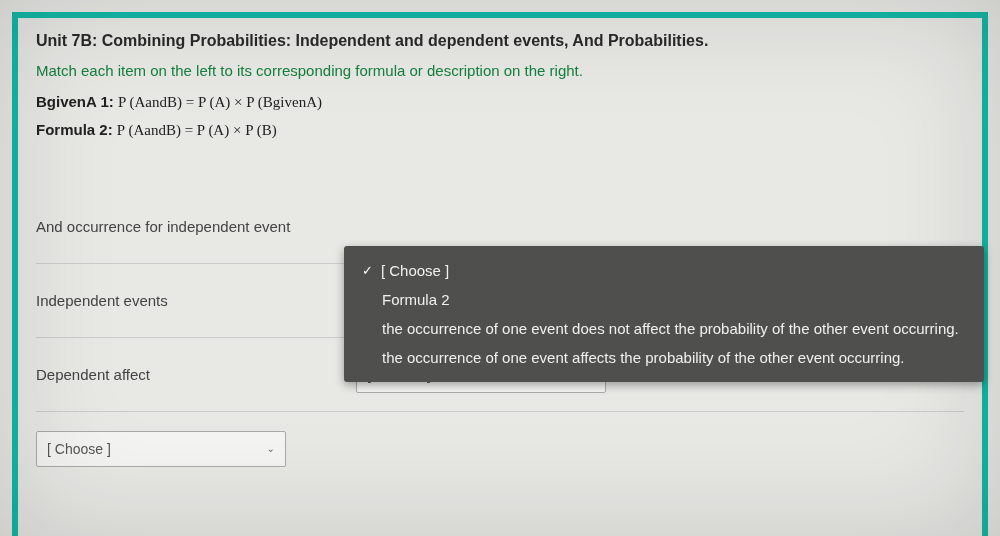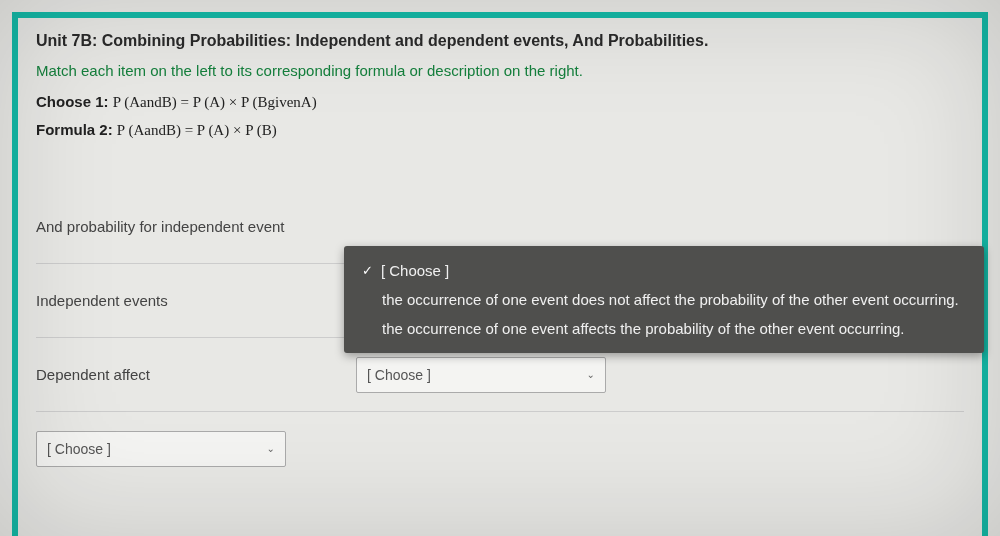--- a/index.html
+++ b/index.html
@@ -114,32 +114,32 @@
     }
   </style>
 </head>
 <body>
 
 <div class="content-box">
   <div class="header-area">
     <div class="unit-title">Unit 7B: Combining Probabilities:  Independent and dependent events, And Probabilities.</div>
     <div class="instruction">Match each item on the left to its corresponding formula or description on the right.</div>
     <div class="formula-line">
-      <span class="formula-label">Choose 1:</span>
+      <span class="formula-label">BgivenA 1:</span>
       <span class="formula-math">P (AandB) = P (A) × P (BgivenA)</span>
     </div>
     <div class="formula-line">
       <span class="formula-label">Formula 2:</span>
       <span class="formula-math">P (AandB) = P (A) × P (B)</span>
     </div>
   </div>
 
   <div class="match-area">
     <div class="match-row">
-      <div class="match-label">And probability for independent event</div>
+      <div class="match-label">And occurrence for independent event</div>
 
     </div>
     <div class="match-row">
       <div class="match-label">Independent events</div>
     </div>
     <div class="match-row">
       <div class="match-label">Dependent affect</div>
       <div class="select-box">
         <span>[ Choose ]</span>
         <span class="chevron">⌄</span>
@@ -152,20 +152,23 @@
       </div>
     </div>
   </div>
 </div>
 
 <div class="dropdown-panel">
   <div class="dropdown-item selected">
     <span>[ Choose ]</span>
   </div>
   <div class="dropdown-item">
+    <span>Formula 2</span>
+  </div>
+  <div class="dropdown-item">
     <span>the occurrence of one event does not affect the probability of the other event occurring.</span>
   </div>
   <div class="dropdown-item">
     <span>the occurrence of one event affects the probability of the other event occurring.</span>
   </div>
 </div>
 
 <div class="vignette"></div>
 
 </body></html>

